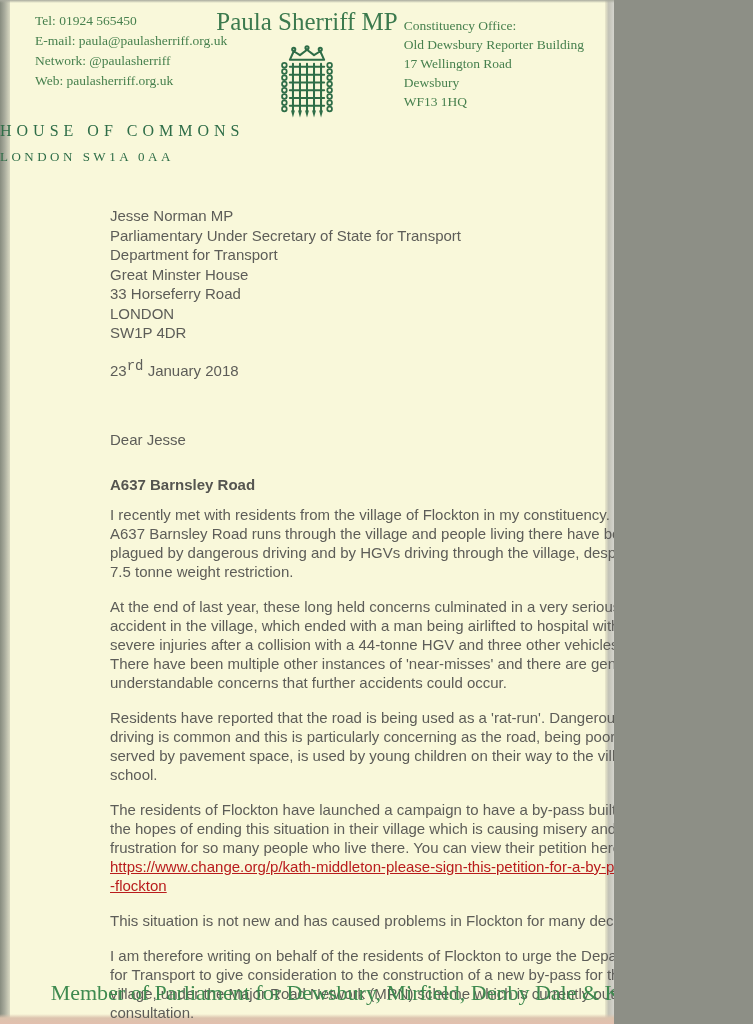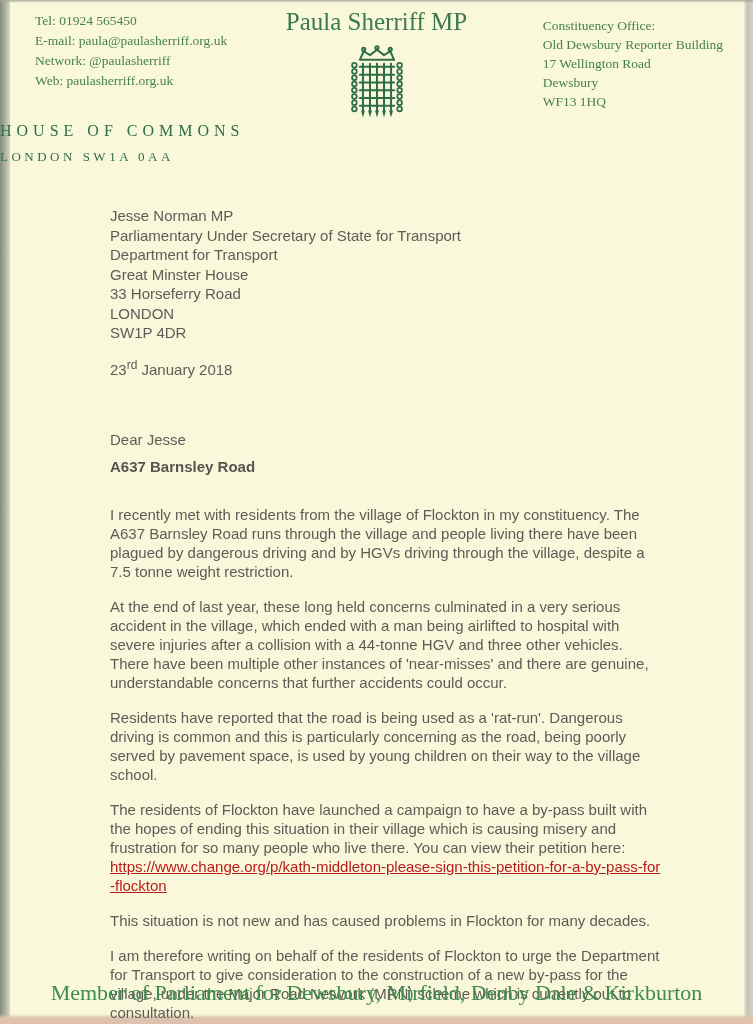--- a/index.html
+++ b/index.html
@@ -1,19 +1,19 @@
 <!DOCTYPE html>
 <html><head>
 <meta charset="utf-8">
 <style>
   html, body { margin: 0; padding: 0; background: #8d8f86; }
   * { box-sizing: border-box; }
   #page {
     position: relative;
-    width: 753px; height: 1024px;
+    width: 614px; height: 1024px;
     background: #f9f8da;
     overflow: hidden;
     font-family: "Liberation Sans", sans-serif;
   }
   
   .edge-left {
     position: absolute; left: 0; top: 0; width: 10px; height: 1024px;
     background: linear-gradient(to right, #878c7f, #a8ab9c 45%, #d9d9c2);
   }
   .edge-right {
@@ -58,27 +58,27 @@
   .hoc-addr  { top: 149px; font-size: 13px; letter-spacing: 3.5px; }
   
   .recipient {
     position: absolute; left: 110px; top: 206px;
     font-size: 15px; line-height: 19.5px; color: #5d5d58;
   }
   .date-line {
     position: absolute; left: 110px; top: 358px;
     font-size: 15px; color: #5d5d58;
   }
-  .date-line sup { font-size: 12px; vertical-align: super; }
+  .date-line sup { font-size: 14px; vertical-align: super; font-family: Liberation Mono, monospace; }
   .salutation {
     position: absolute; left: 110px; top: 431px;
     font-size: 15px; color: #5d5d58;
   }
   .subject {
-    position: absolute; left: 110px; top: 458px;
+    position: absolute; left: 110px; top: 476px;
     font-size: 15px; font-weight: bold; color: #555550;
   }
   .body-text {
     position: absolute; left: 110px; top: 489px; width: 553px;
     font-size: 15px; line-height: 19px; color: #5d5d58;
   }
   .body-text p { margin: 16px 0 8px 0; }
   .body-text a {
     color: #b91c1c; 
     word-break: break-all; display: block;

